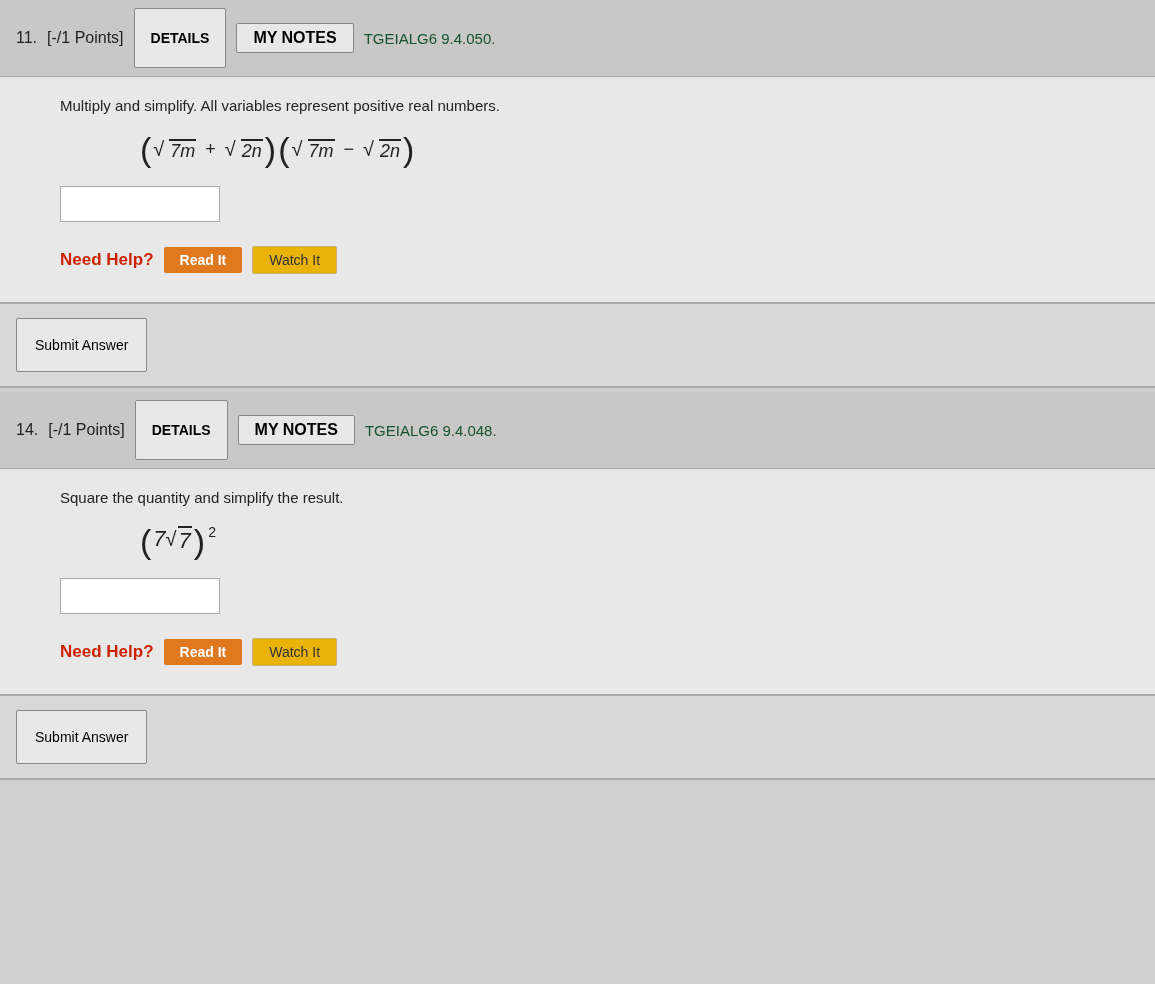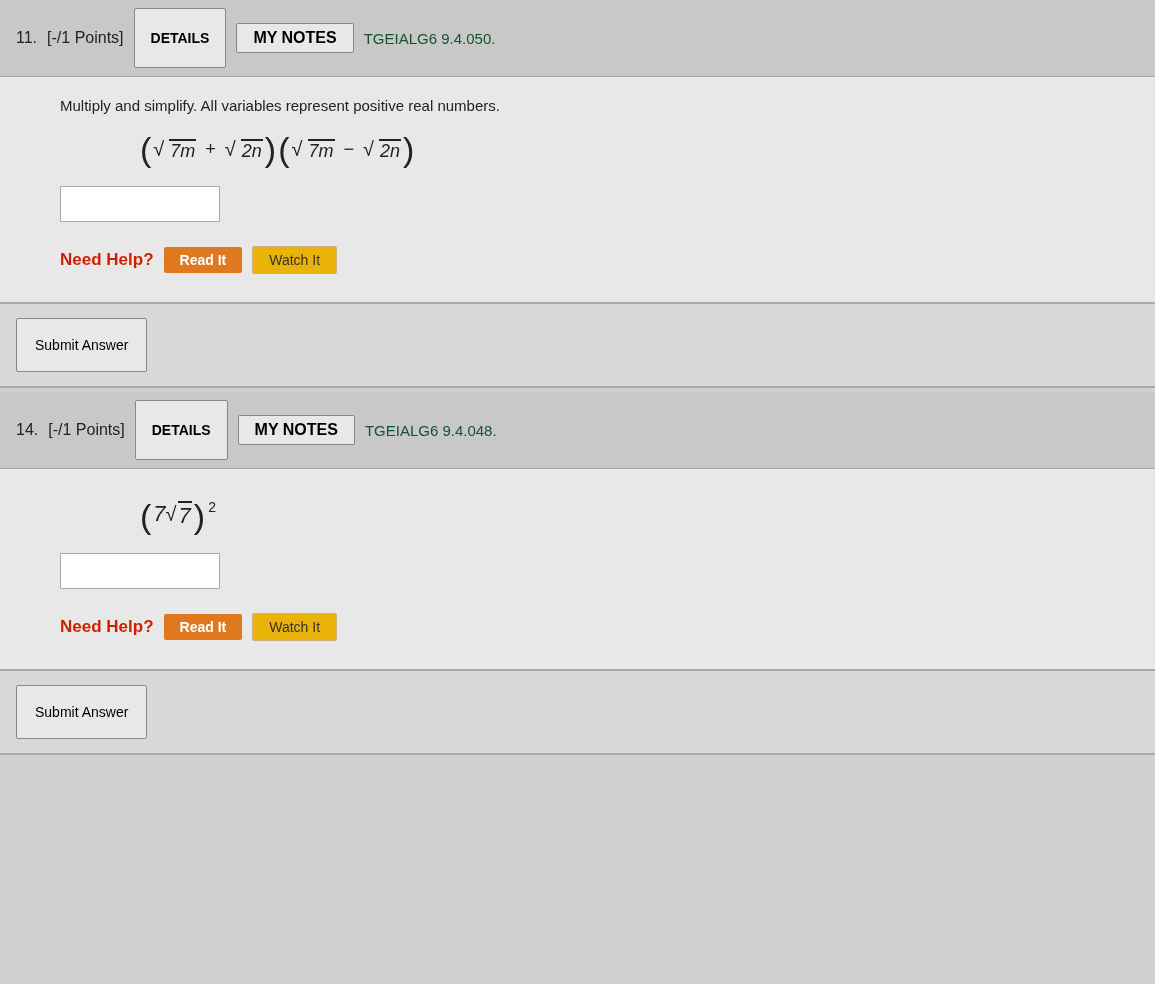--- a/index.html
+++ b/index.html
@@ -248,20 +248,21 @@
 
 <div class="question-header" style="margin-top: 4px;">
   <span class="question-number">14.</span>
   <span class="question-number">[-/1 Points]</span>
   <button class="btn-details">DETAILS</button>
   <button class="btn-mynotes">MY NOTES</button>
   <span class="question-code">TGEIALG6 9.4.048.</span>
 </div>
 
 <div class="question-body">
+  <p class="instruction-text">Square the quantity and simplify the result.</p>
 
   <div class="math-block-q12">
     <span class="big-paren" style="font-size:34px;">(</span>
     <span class="base-expr">
       <span>7</span>
       <span class="sqrt-sym">√</span>
         <span class="overline-text">7</span>
     </span>
     <span class="big-paren" style="font-size:34px;">)</span>
     <sup class="exponent">2</sup>

